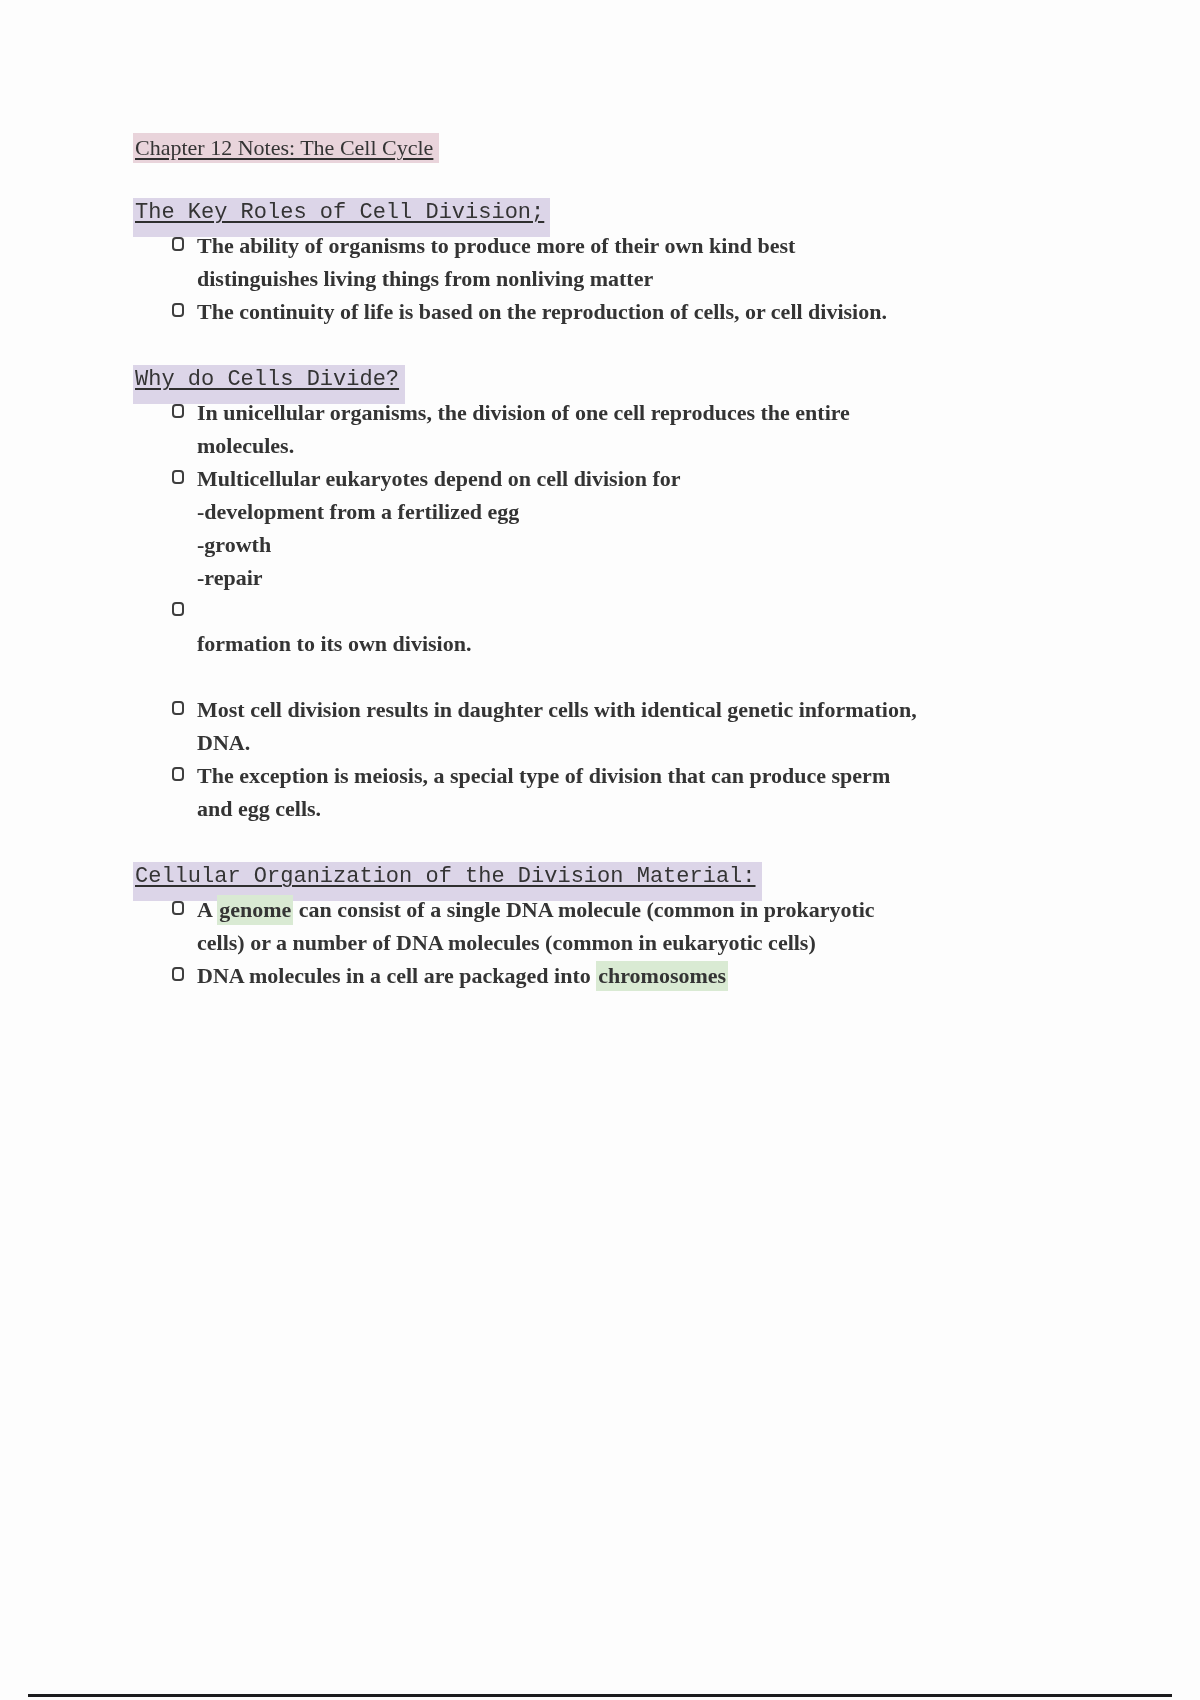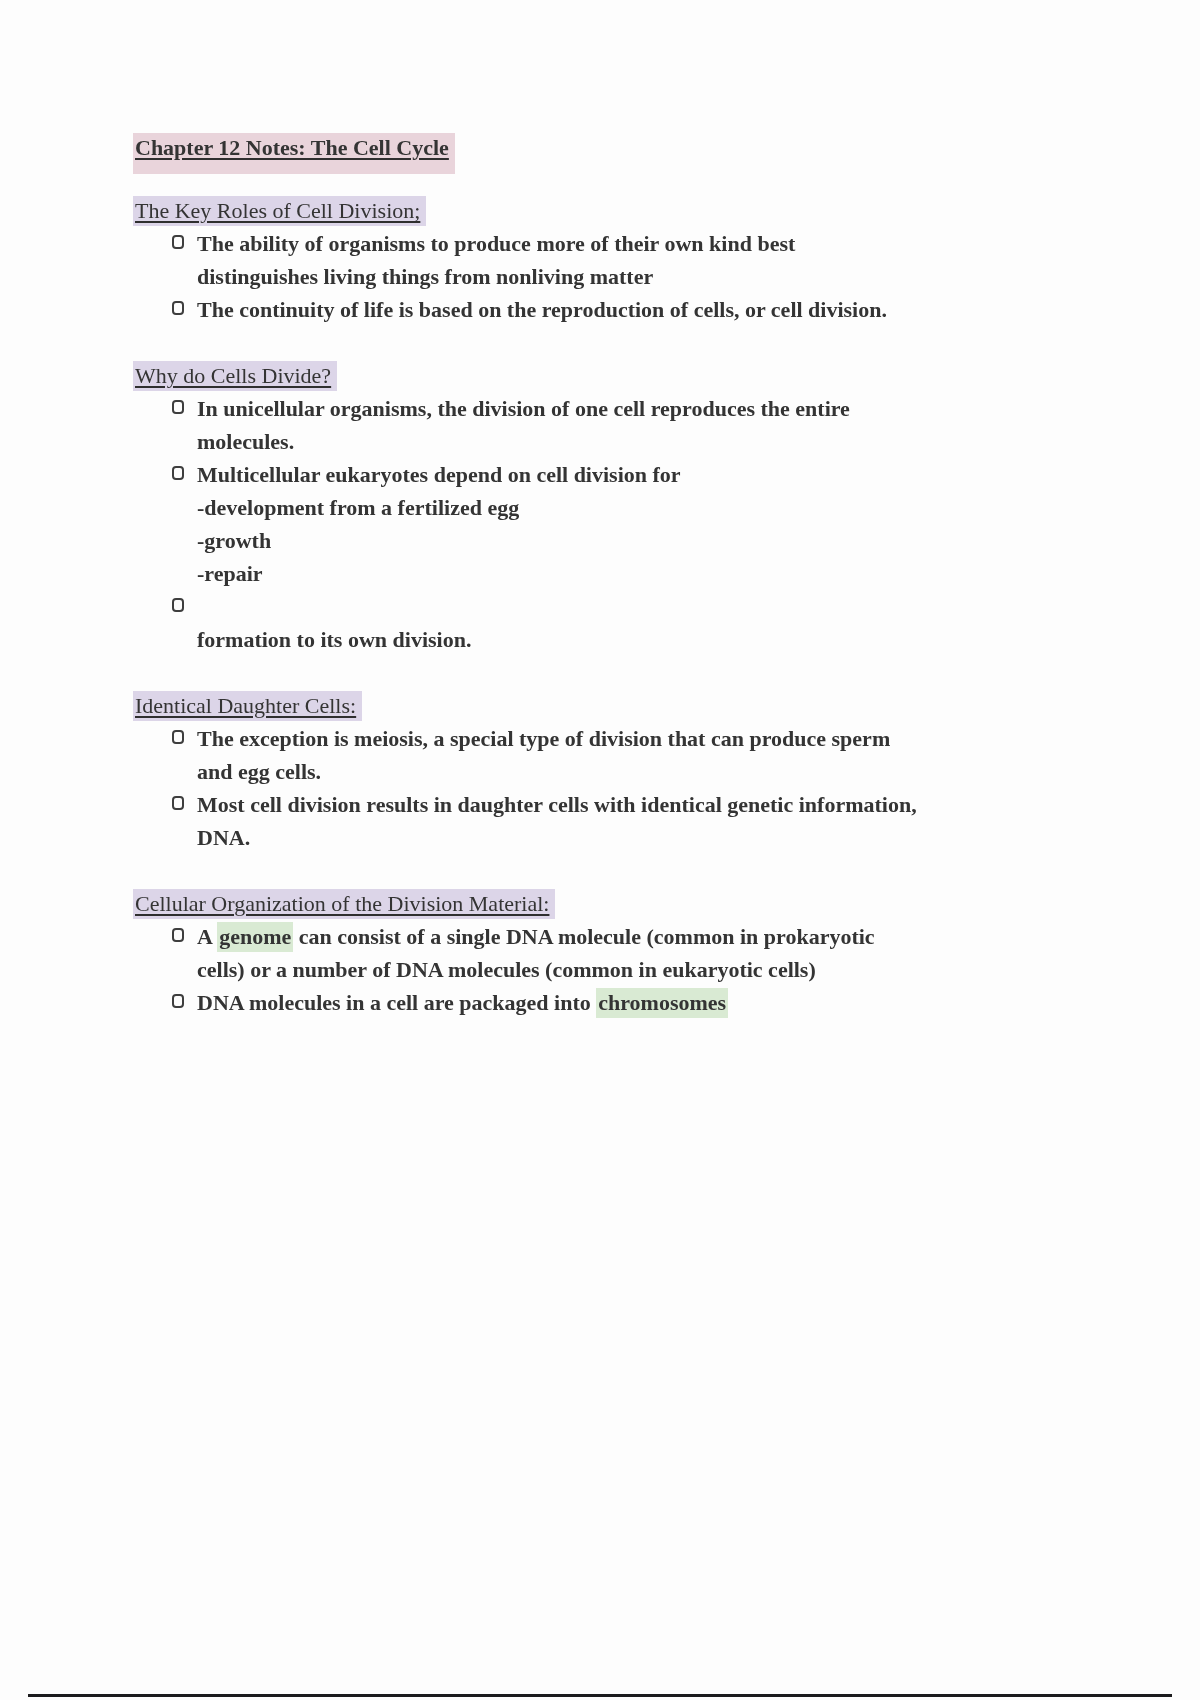--- a/index.html
+++ b/index.html
@@ -40,26 +40,26 @@
     font-weight: 400;
   }
   .underlined {
     text-decoration: underline;
     text-decoration-thickness: 2px;
     text-underline-offset: 3px;
     text-decoration-color: #2f2f2f;
   }
   .hl-pink {
     background: var(--title-hl);
-    padding: 2px 6px 14px 2px;
-    font-weight: bold;
+    padding: 2px 6px 3px 2px;
   }
   .hl-lav {
     background: var(--heading-hl);
-    padding: 2px 6px 3px 2px;
+    padding: 2px 6px 12px 2px;
+    font-family: Liberation Mono, monospace;
   }
   .hl-green {
     background: var(--term-hl);
     padding: 2px 2px 3px 2px;
   }
   .checklist {
     list-style: none;
     margin: 0;
     padding: 0;
   }
@@ -118,29 +118,28 @@
             <span class="checkbox"></span>
             <div class="item-text"><span>Multicellular eukaryotes depend on cell division for</span><br><span>-development from a fertilized egg</span><br><span>-growth</span><br><span>-repair</span></div>
           </li>
           <li class="check-item">
             <span class="checkbox"></span>
             <div class="item-text"><br><span>formation to its own division.</span></div>
           </li>
         </ul>
       </section>
       <section class="section">
-        <h2 class="heading"><span class="hl-lav underlined">Identical Daughter Cells:</span></h2>
         <ul class="checklist">
           <li class="check-item">
             <span class="checkbox"></span>
-            <div class="item-text"><span>The exception is meiosis, a special type of division that can produce sperm</span><br><span>and egg cells.</span></div>
+            <div class="item-text"><span>Most cell division results in daughter cells with identical genetic information,</span><br><span>DNA.</span></div>
           </li>
           <li class="check-item">
             <span class="checkbox"></span>
-            <div class="item-text"><span>Most cell division results in daughter cells with identical genetic information,</span><br><span>DNA.</span></div>
+            <div class="item-text"><span>The exception is meiosis, a special type of division that can produce sperm</span><br><span>and egg cells.</span></div>
           </li>
         </ul>
       </section>
       <section class="section">
         <h2 class="heading"><span class="hl-lav underlined">Cellular Organization of the Division Material:</span></h2>
         <ul class="checklist">
           <li class="check-item">
             <span class="checkbox"></span>
             <div class="item-text"><span>A </span><span class="hl-green">genome</span><span> can consist of a single DNA molecule (common in prokaryotic</span><br><span>cells) or a number of DNA molecules (common in eukaryotic cells)</span></div>
           </li>

